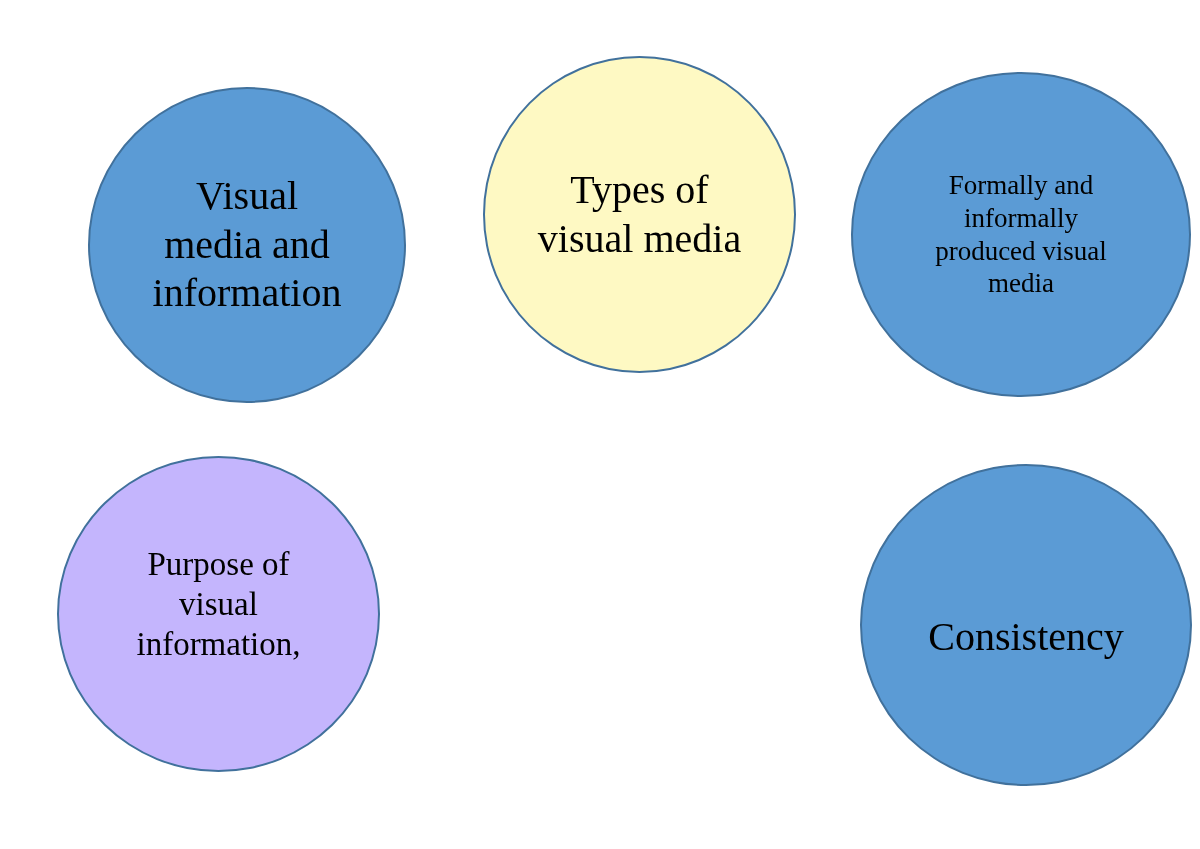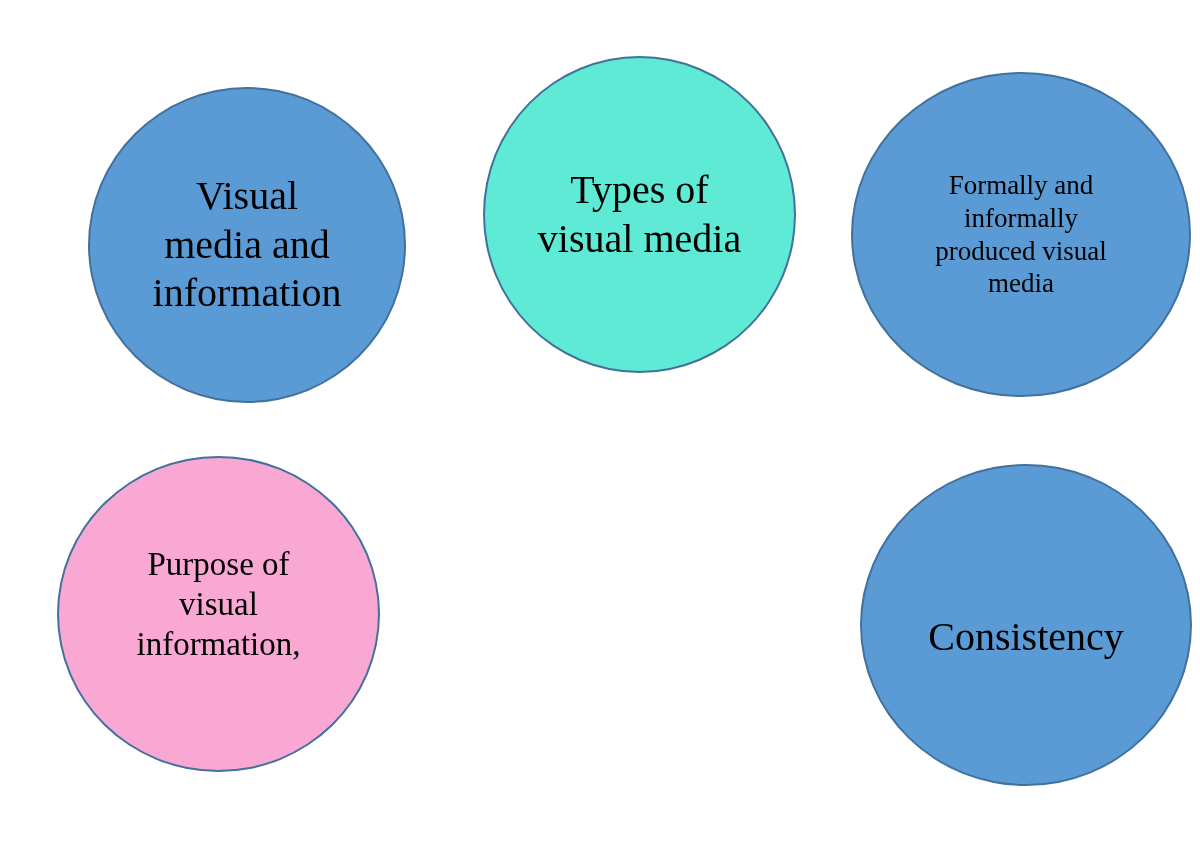--- a/index.html
+++ b/index.html
@@ -47,33 +47,33 @@
 <body style="background: rgb(255, 255, 255);">
 
 <div class="canvas">
 
   <div class="circle c1" style="background: rgb(91, 155, 213); border-color: rgb(65, 113, 156); color: rgb(0, 0, 0);">
     <span class="label">Visual
 media and
 information</span>
   </div>
 
-  <div class="circle c2" style="background: #5eead4; border-color: rgb(65, 113, 156); color: rgb(0, 0, 0);">
+  <div class="circle c2" style="background: #fef9c3; border-color: rgb(65, 113, 156); color: rgb(0, 0, 0);">
     <span class="label">Types of
 visual media</span>
   </div>
 
   <div class="circle c3" style="background: rgb(91, 155, 213); border-color: rgb(65, 113, 156); color: rgb(0, 0, 0);">
     <span class="label">Formally and
 informally
 produced visual
 media</span>
   </div>
 
-  <div class="circle c4" style="background: #f9a8d4; border-color: rgb(65, 113, 156); color: rgb(0, 0, 0);">
+  <div class="circle c4" style="background: #c4b5fd; border-color: rgb(65, 113, 156); color: rgb(0, 0, 0);">
     <span class="label">Purpose of
 visual
 information,</span>
   </div>
 
 
   <div class="circle c6" style="background: rgb(91, 155, 213); border-color: rgb(65, 113, 156); color: rgb(0, 0, 0);">
     <span class="label">Consistency</span>
   </div>
 

